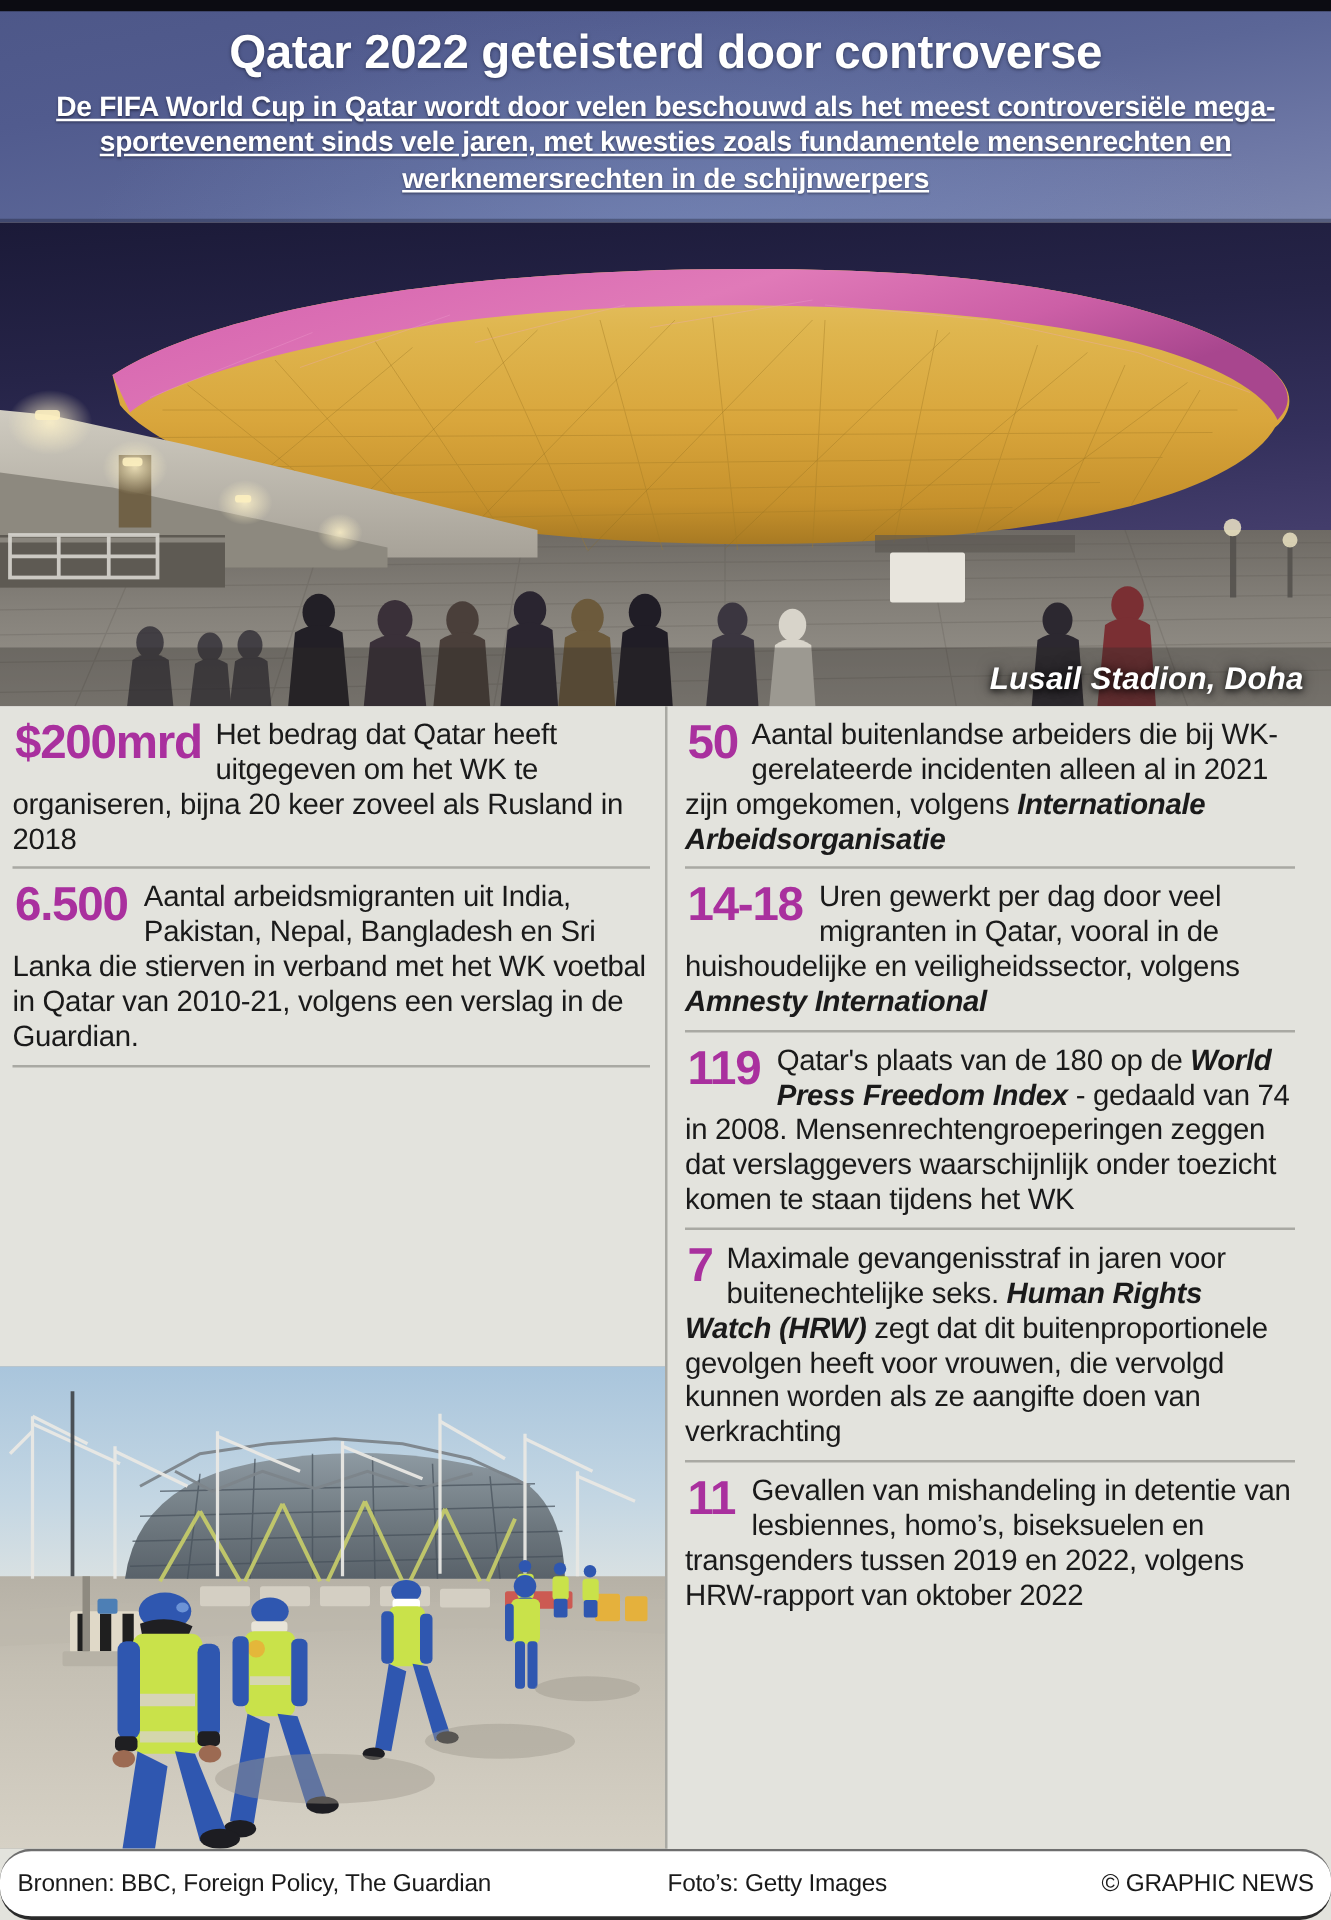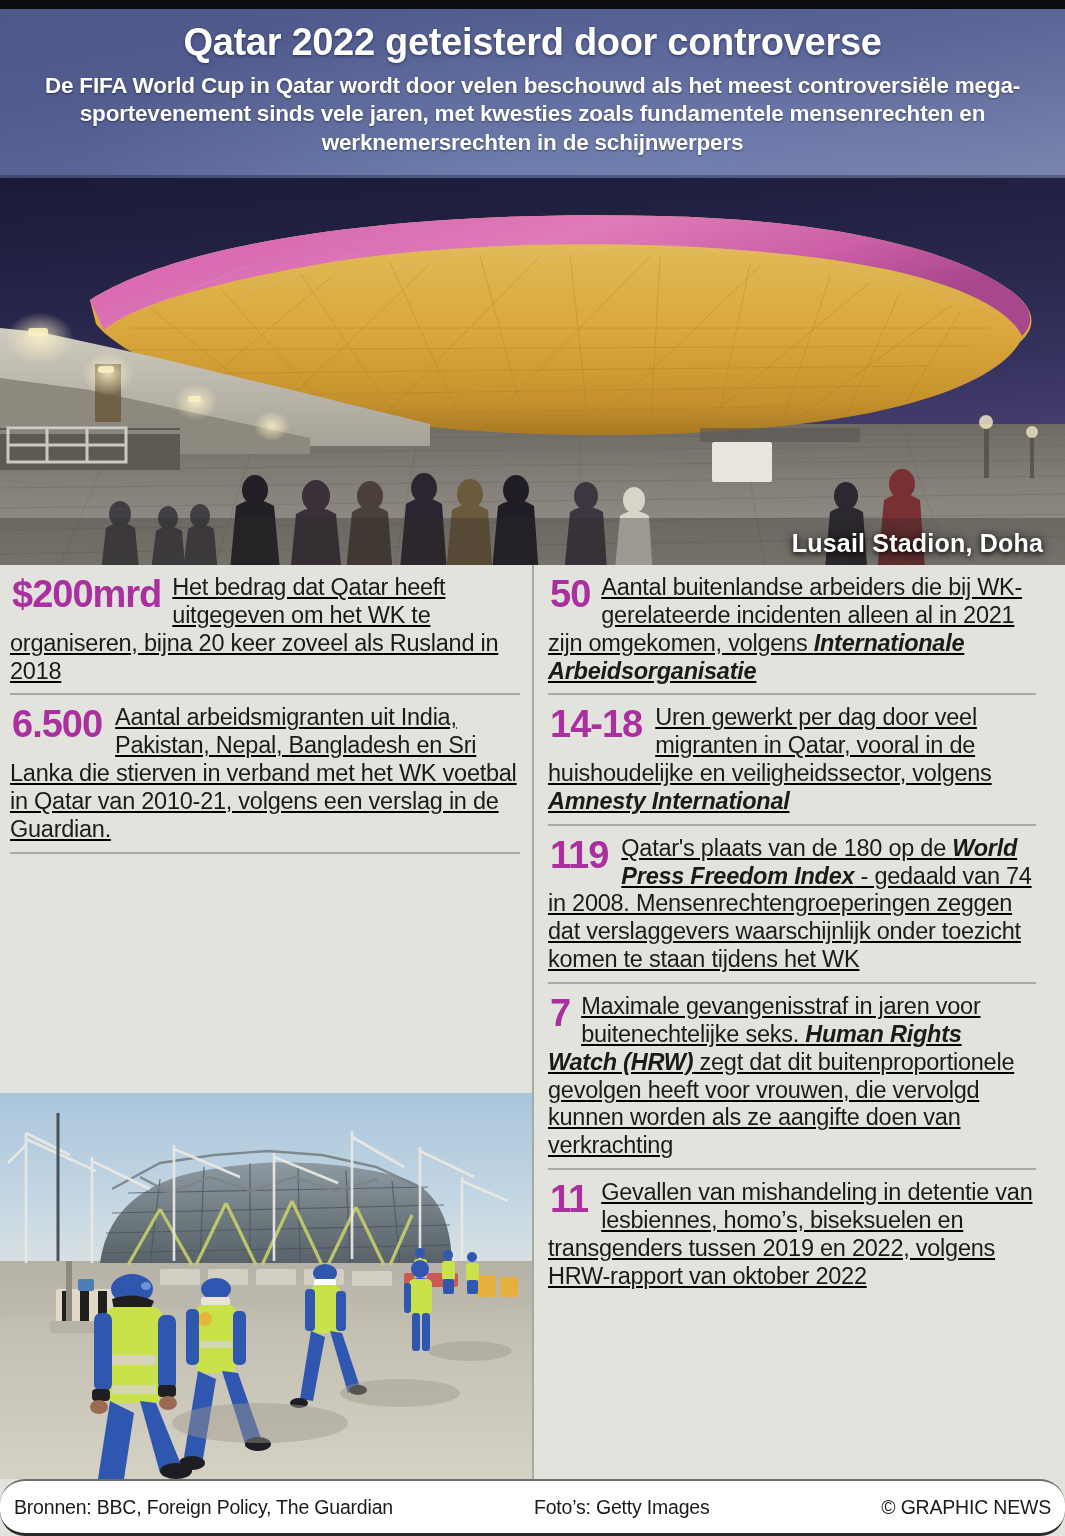--- a/index.html
+++ b/index.html
@@ -59,58 +59,59 @@
 
   .standfirst {
     position: relative;
     margin-top: 9px;
     font-size: 22.5px;
     font-weight: bold;
     color: #ffffff;
     line-height: 1.26;
     letter-spacing: -0.2px;
     text-shadow: 0 1px 2px rgba(10,12,30,0.5);
+    text-decoration: underline;
   }
 
   
   .photo-stadium {
     position: relative;
     width: 1065px;
     height: 387px;
     overflow: hidden;
     background: #1c1b35;
   }
   .photo-stadium svg { display: block; width: 100%; height: 100%; }
 
   .photo-caption {
     position: absolute;
     right: 22px;
     bottom: 7px;
     font-size: 25px;
     font-weight: bold;
+    font-style: italic;
     color: #ffffff;
     letter-spacing: 0.2px;
     text-shadow: 0 2px 5px rgba(0,0,0,0.8), 0 0 12px rgba(0,0,0,0.6);
   }
 
   
   .grid {
     position: relative;
     display: flex;
     width: 1065px;
     height: 914px;
     background: #e3e3dd;
   }
 
   .col {
     position: relative;
     width: 532px;
     display: flex;
     flex-direction: column;
-    text-decoration: underline;
   }
   .col-left  { padding: 0 12px 0 10px; }
   .col-right { padding: 0 28px 0 14px; border-left: 2px solid #a9a9a3; }
 
   .fact {
     position: relative;
     padding: 9px 0 8px 0;
     border-bottom: 2px solid #a9a9a3;
   }
   .fact:last-of-type { border-bottom: none; }

